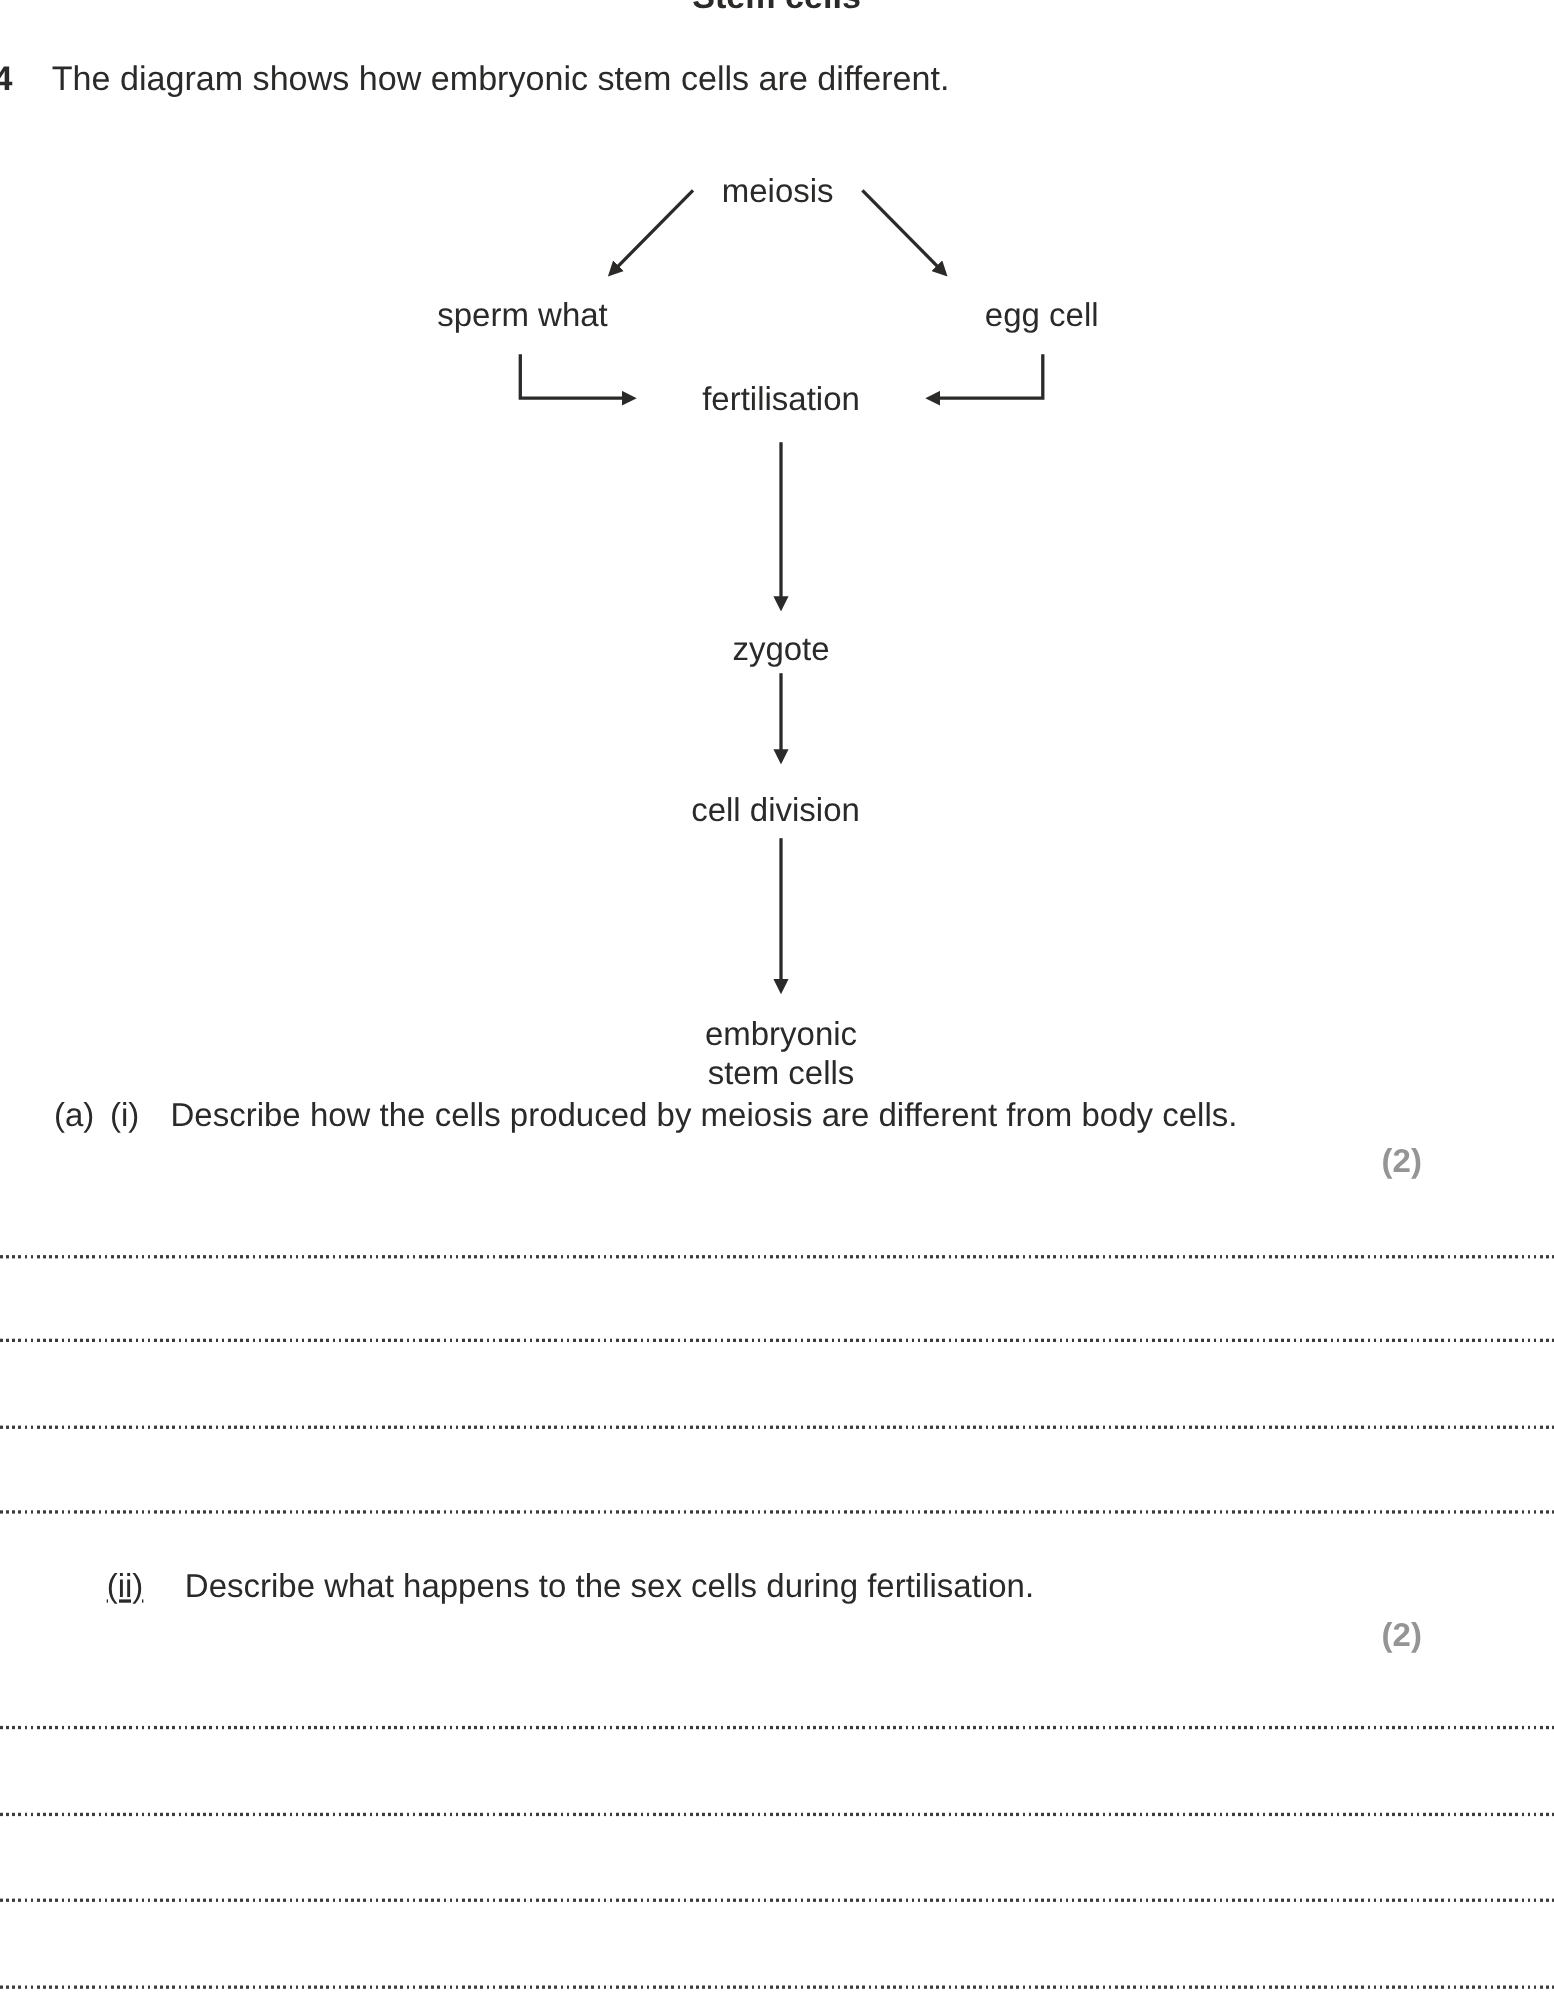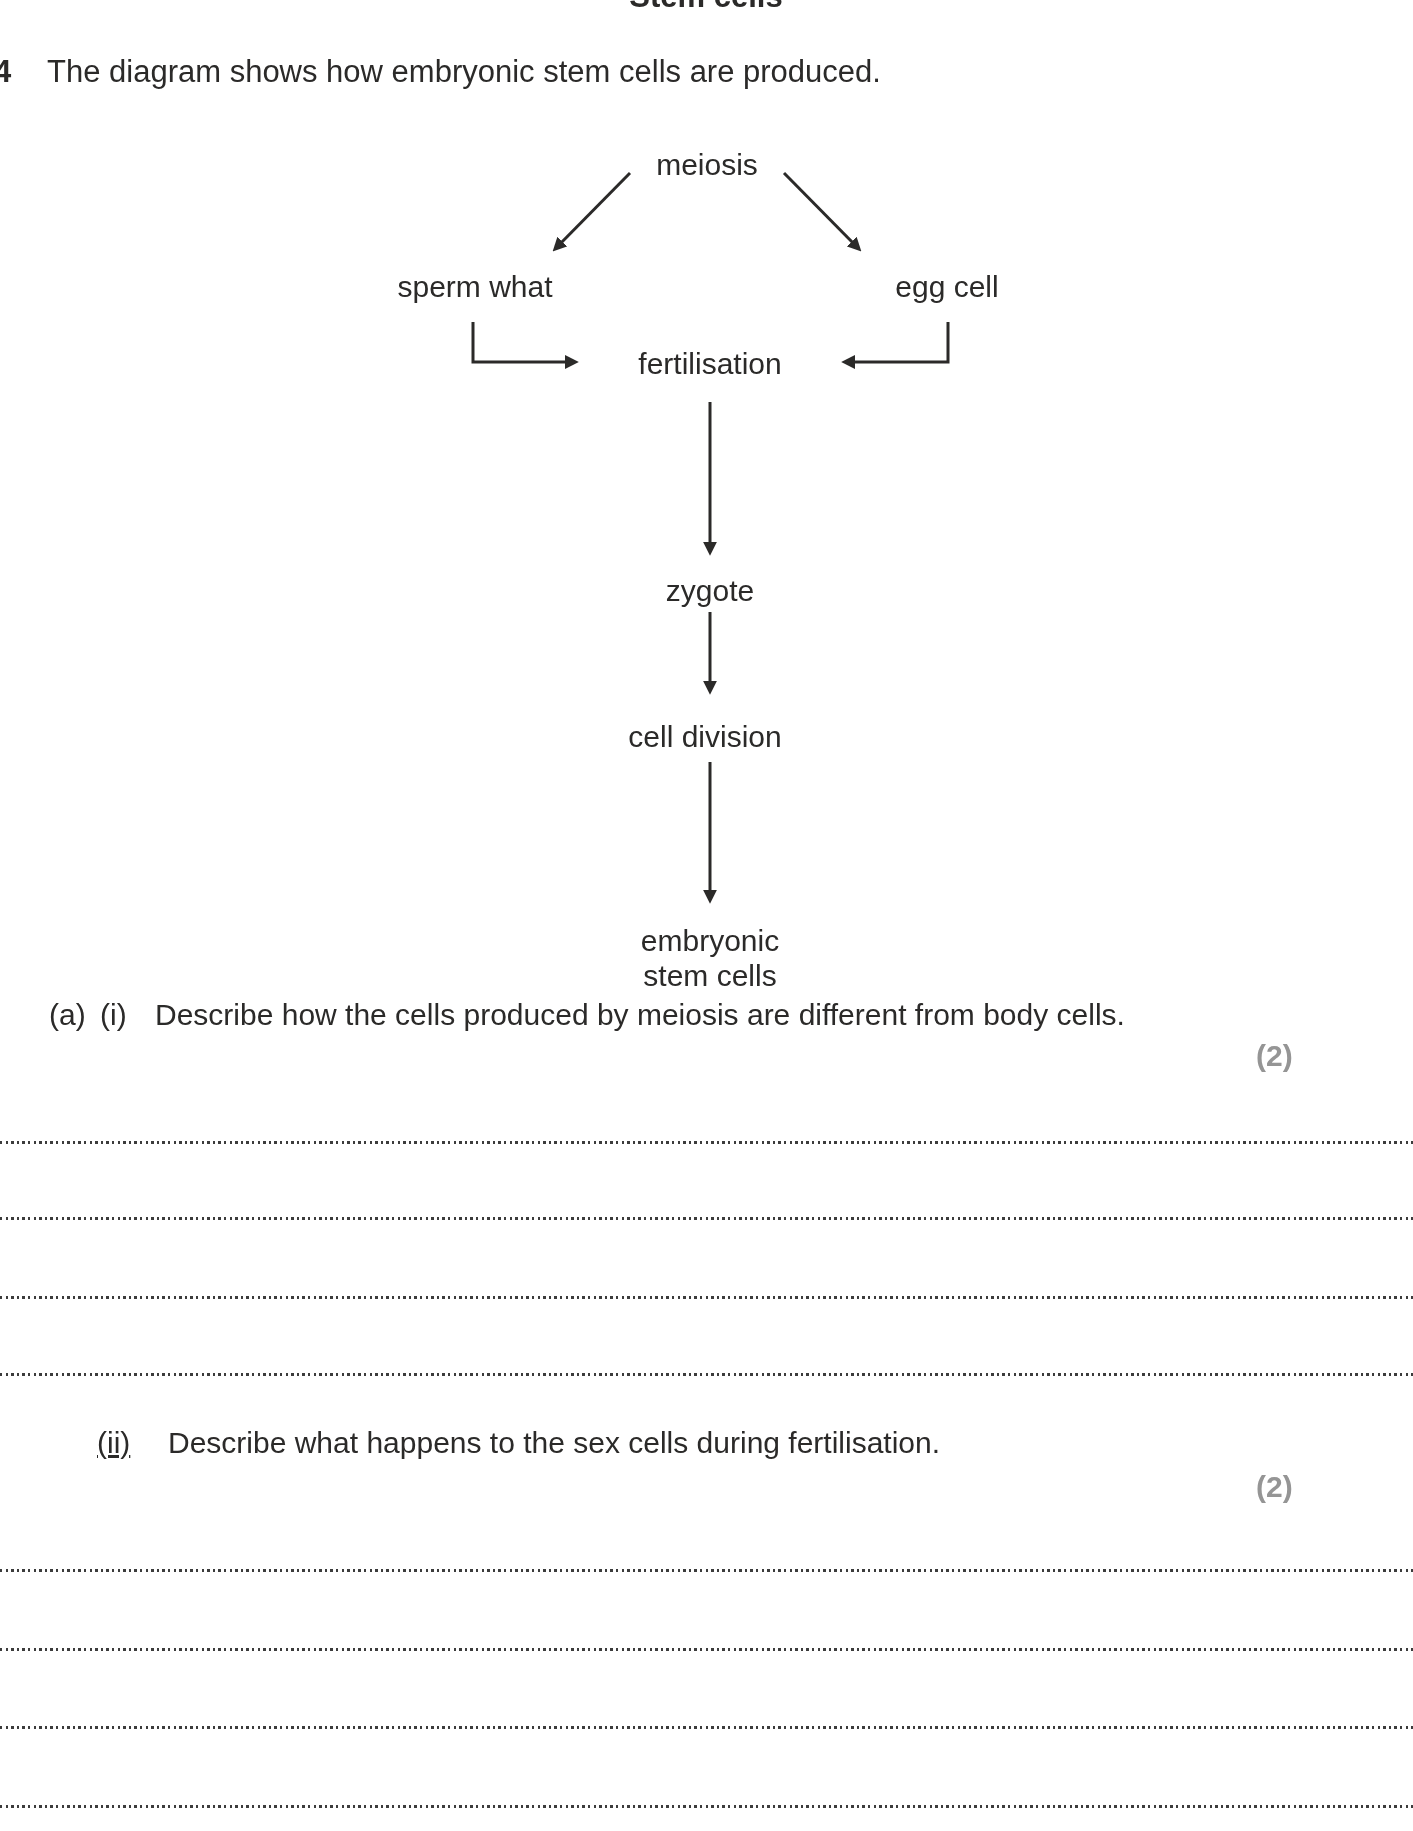--- a/index.html
+++ b/index.html
@@ -15,21 +15,21 @@
   .center { transform: translateX(-50%); }
 
   .page-title {
     top: -19px; left: 706px; transform: translateX(-50%);
     font-size: 31px; font-weight: bold; line-height: 1;
   }
   .q-number { top: 56px; left: -6px; font-size: 31px; font-weight: bold; line-height: 1; }
   .q-intro  { top: 56px; left: 47px; font-size: 31px; line-height: 1; }
 
   .node { font-size: 30px; line-height: 32px; }
-  .node-meiosis       { top: 149px; left: 707px; }
+  .node-meiosis       { top: 159px; left: 707px; }
   .node-sperm         { top: 271px; left: 475px; }
   .node-egg           { top: 271px; left: 947px; text-align: right; }
   .node-fertilisation { top: 348px; left: 710px; }
   .node-zygote        { top: 575px; left: 710px; }
   .node-celldiv       { top: 721px; left: 705px; }
   .node-stem          { top: 923px; left: 710px; text-align: center; line-height: 35px; }
 
   svg.arrows { position: absolute; top: 0; left: 0; pointer-events: none; }
   .stroke { stroke: #2b2a29; stroke-width: 3; fill: none; }
 
@@ -49,21 +49,21 @@
   }
   .l1 { top: 1141px; } .l2 { top: 1217px; } .l3 { top: 1296px; } .l4 { top: 1373px; }
   .l5 { top: 1569px; } .l6 { top: 1648px; } .l7 { top: 1726px; } .l8 { top: 1805px; }
 </style>
 </head>
 <body>
 
 <div class="abs page-title">Stem cells</div>
 
 <div class="abs q-number">4</div>
-<div class="abs q-intro">The diagram shows how embryonic stem cells are produced.</div>
+<div class="abs q-intro">The diagram shows how embryonic stem cells are different.</div>
 
 <svg class="arrows" width="1413" height="1831" viewBox="0 0 1413 1831">
   <defs>
     <marker id="ah" viewBox="0 0 10 10" refX="6.5" refY="5" markerWidth="4.6" markerHeight="4.6" orient="auto">
       <path d="M0,0 L10,5 L0,10 z" fill="#2b2a29"></path>
     </marker>
   </defs>
   <line class="stroke" x1="630" y1="173" x2="556" y2="248" marker-end="url(#ah)"></line>
   <line class="stroke" x1="784" y1="173" x2="858" y2="248" marker-end="url(#ah)"></line>
   <polyline class="stroke" points="473,322 473,362 574,362" marker-end="url(#ah)"></polyline>

